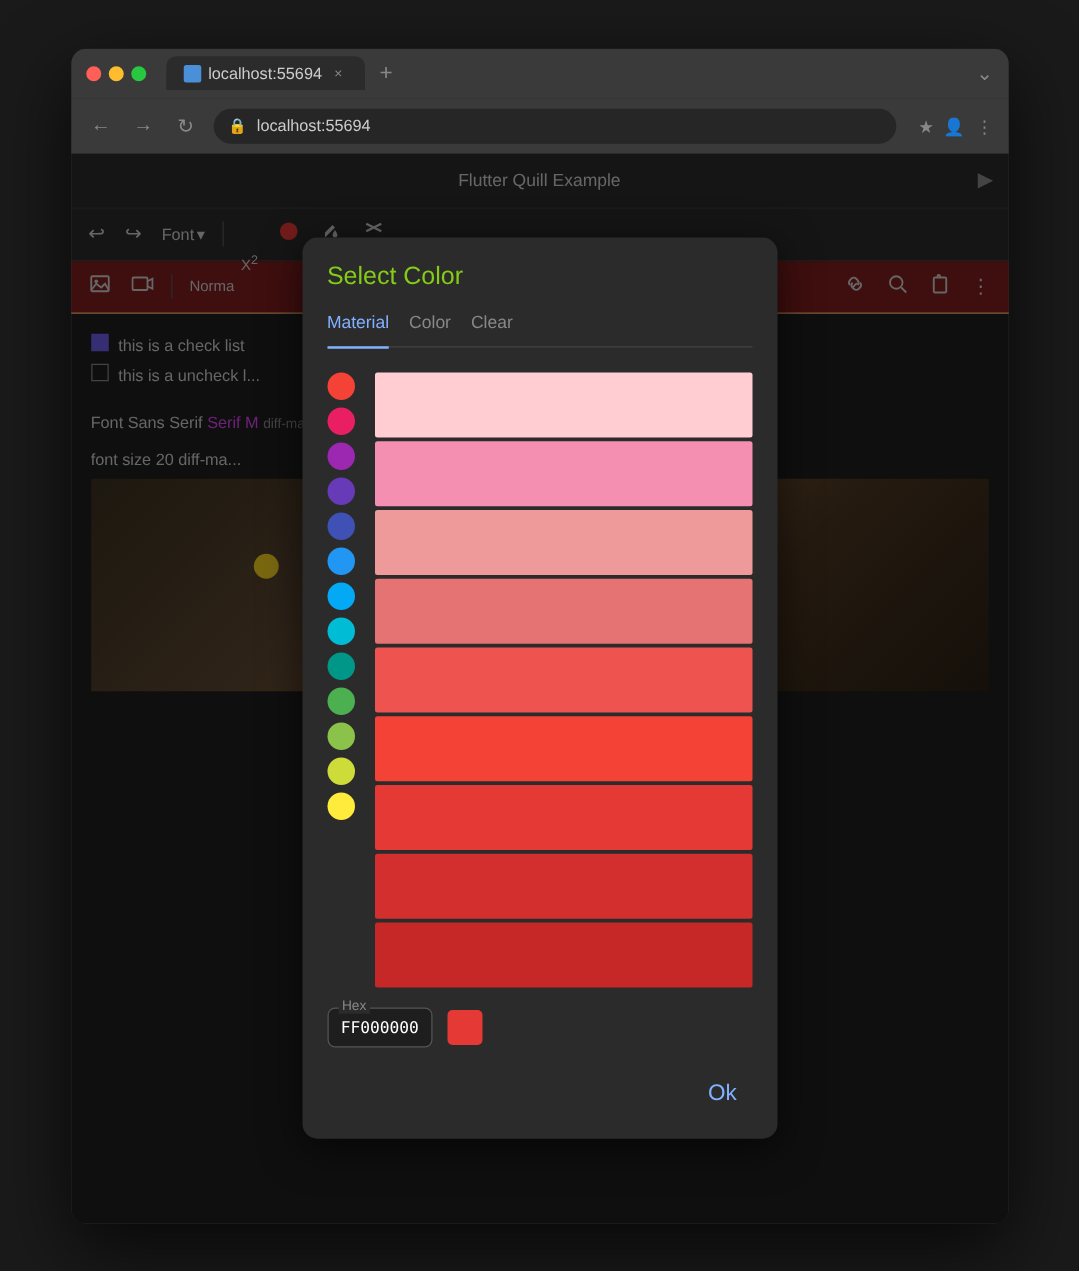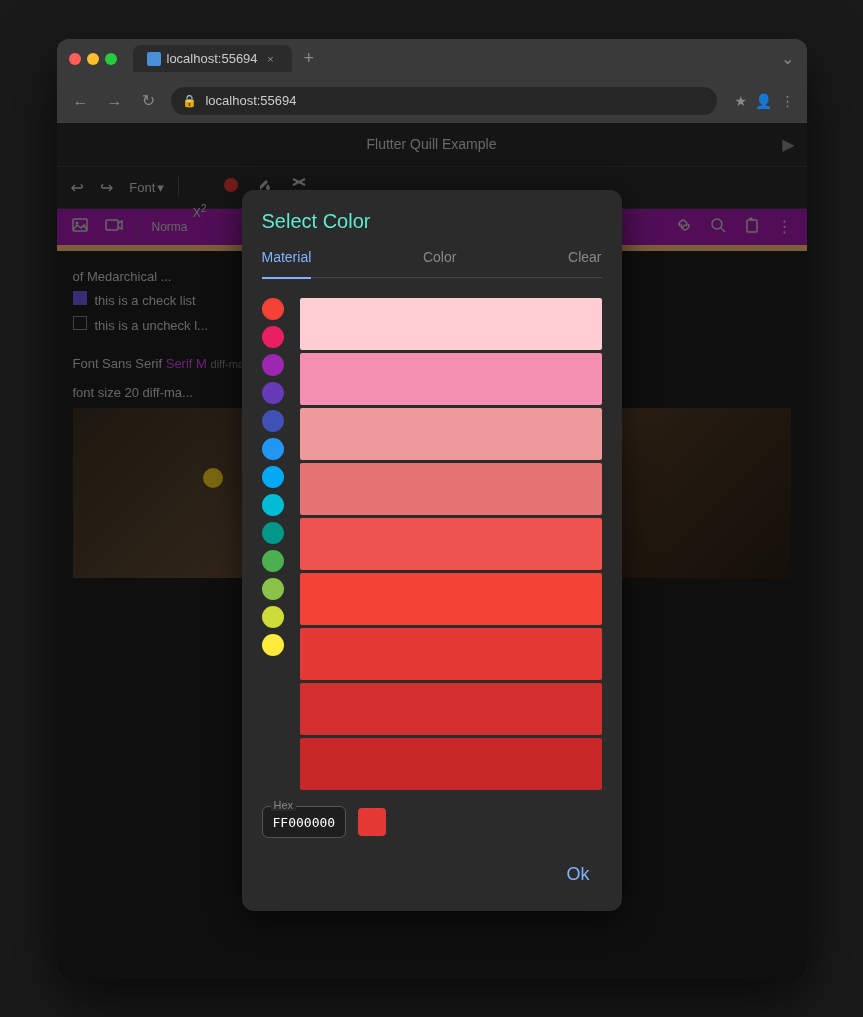--- a/index.html
+++ b/index.html
@@ -183,27 +183,27 @@
       color: #ccc;
       font-size: 13px;
       padding: 4px 6px;
       cursor: pointer;
       display: flex;
       align-items: center;
       gap: 2px;
     }
 
     .editor-toolbar2 {
-      background: #a21caf;
+      background: #7f1d1d;
       height: 42px;
       display: flex;
       align-items: center;
       padding: 0 8px;
       gap: 4px;
-      border-bottom: 6px solid #fdba74;
+      border-bottom: 1px solid #fdba74;
     }
 
     
     .editor-content {
       padding: 16px;
       color: #ccc;
       font-size: 13px;
       line-height: 1.6;
     }
     .editor-line { margin-bottom: 4px; }
@@ -246,32 +246,31 @@
 
     
     .color-dialog {
       background: #2b2b2b;
       border-radius: 12px;
       width: 380px;
       padding: 20px;
       box-shadow: 0 8px 32px rgba(0,0,0,0.6);
     }
     .dialog-title {
-      color: #5eead4;
+      color: #84cc16;
       font-size: 20px;
       font-weight: 500;
       margin-bottom: 16px;
     }
     .dialog-tabs {
       display: flex;
-      gap: 32px;
+      gap: 16px;
       margin-bottom: 20px;
       border-bottom: 1px solid #444;
       padding-bottom: 8px;
-      justify-content: space-between;
     }
     .dialog-tab {
       color: #888;
       font-size: 14px;
       cursor: pointer;
       padding-bottom: 4px;
     }
     .dialog-tab.active {
       color: #82b1ff;
       border-bottom: 2px solid #82b1ff;
@@ -465,23 +464,20 @@
         <span class="toolbar-btn">
           <svg width="18" height="18" viewBox="0 0 18 18">
             <rect x="4" y="4" width="10" height="12" rx="1" fill="none" stroke="#ccc" stroke-width="1.5"></rect>
             <path d="M7 4V3a1 1 0 012 0v1" fill="none" stroke="#ccc" stroke-width="1.5"></path>
           </svg>
         </span>
         <span class="toolbar-btn" style="font-size:16px;">⋮</span>
       </div>
 
       <div class="editor-content">
-        <div class="editor-line">
-          <span>of Medarchical ...</span>
-        </div>
         <div class="editor-line checked-item">
           <span class="check-box"></span>
           <span>this is a check list</span>
         </div>
         <div class="editor-line checked-item">
           <span class="uncheck-box"></span>
           <span>this is a uncheck l...</span>
         </div>
         <div class="editor-line">
           <span class="font-sans">Font Sans Serif </span>

